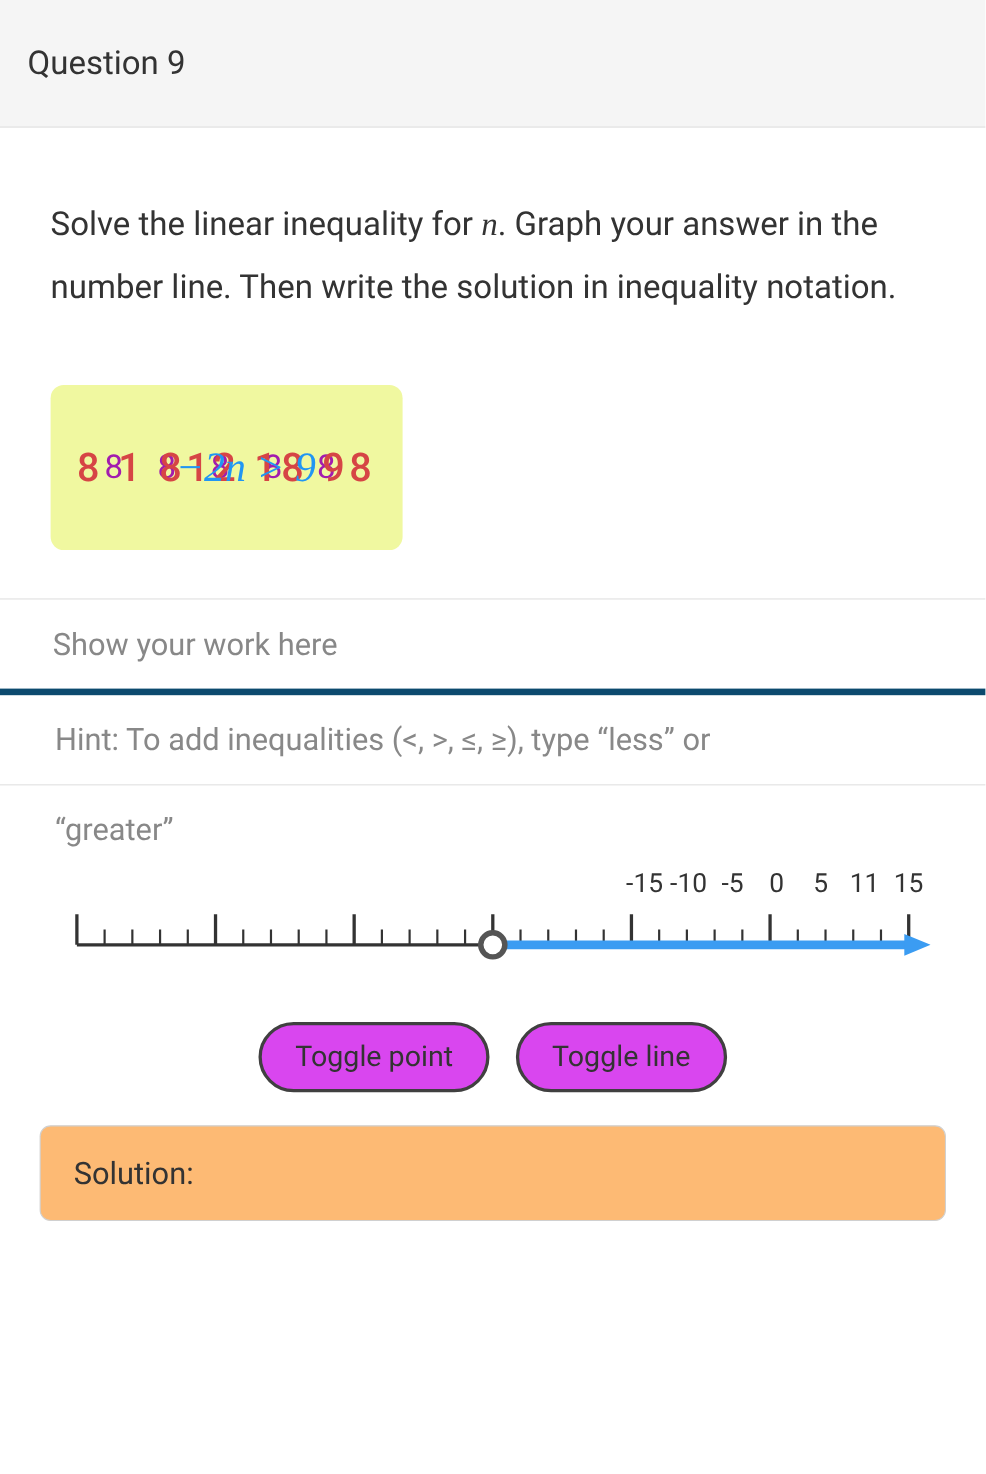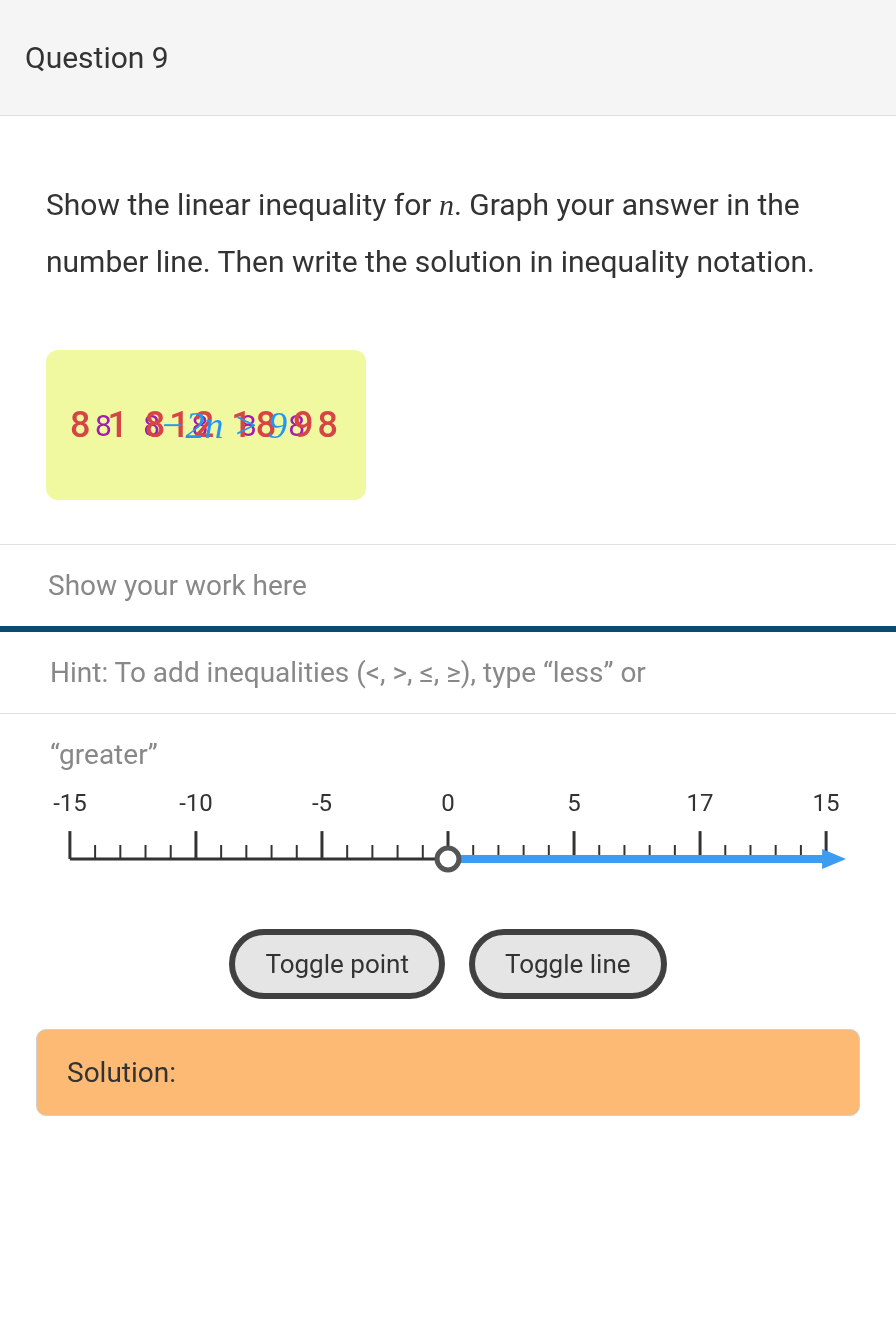--- a/index.html
+++ b/index.html
@@ -80,42 +80,42 @@
   
   .numline-wrap {
     padding: 10px 50px 30px 50px;
   }
   .numline {
     position: relative;
     height: 90px;
   }
   .nl-labels {
     display: flex;
-    justify-content: space-between;
+    justify-content: flex-end;
     font-size: 24px;
     color: #333;
     margin-bottom: 2px;
   }
   .nl-labels span { width: 40px; text-align: center; }
   
   .nl-svg {
     width: 100%;
     height: 60px;
     display: block;
   }
   
   .toggle-row {
     display: flex;
     justify-content: center;
     gap: 24px;
     padding: 20px 0 30px 0;
   }
   .toggle-btn {
-    background: #e5e5e5;
-    border: 6px solid #404040;
+    background: #d946ef;
+    border: 3px solid #404040;
     border-radius: 999px;
     padding: 14px 30px;
     font-size: 26px;
     color: #333;
     cursor: pointer;
     font-family: inherit;
   }
   
   .solution-box {
     margin: 0 36px 20px 36px;
@@ -129,21 +129,21 @@
 </style>
 </head>
 <body>
 
 <div class="header">
   <div class="question-title">Question 9</div>
 </div>
 
 <div class="content">
   <p class="prompt">
-    <span>Show the linear inequality for </span><span class="var">n</span><span>. Graph your answer in the number line. Then write the solution in inequality notation.</span>
+    <span>Solve the linear inequality for </span><span class="var">n</span><span>. Graph your answer in the number line. Then write the solution in inequality notation.</span>
   </p>
   
   <div class="highlight-box">
     <div class="hl-layer hl-gray" style="letter-spacing:12px; font-size:30px;">8  8  8  8  8</div>
     <div class="hl-layer hl-red" style="letter-spacing:4px;">8 1 812 18 98</div>
     <div class="hl-layer hl-blue" style="font-size:38px;">−2n &gt; 9</div>
   </div>
 </div>
 
 <div class="work-section">
@@ -155,21 +155,21 @@
 <div class="greater-section">“greater”</div>
 
 <div class="numline-wrap">
   <div class="numline">
     <div class="nl-labels">
       <span>-15</span>
       <span>-10</span>
       <span>-5</span>
       <span>0</span>
       <span>5</span>
-      <span>17</span>
+      <span>11</span>
       <span>15</span>
     </div>
     <svg class="nl-svg" viewBox="0 0 800 60">
 
       <line x1="20" y1="40" x2="780" y2="40" stroke="#333" stroke-width="3"></line>
 
       <line x1="20" y1="12" x2="20" y2="40" stroke="#333" stroke-width="3"></line>
       <line x1="146.67" y1="12" x2="146.67" y2="40" stroke="#333" stroke-width="3"></line>
       <line x1="273.33" y1="12" x2="273.33" y2="40" stroke="#333" stroke-width="3"></line>
       <line x1="400" y1="12" x2="400" y2="40" stroke="#333" stroke-width="3"></line>

